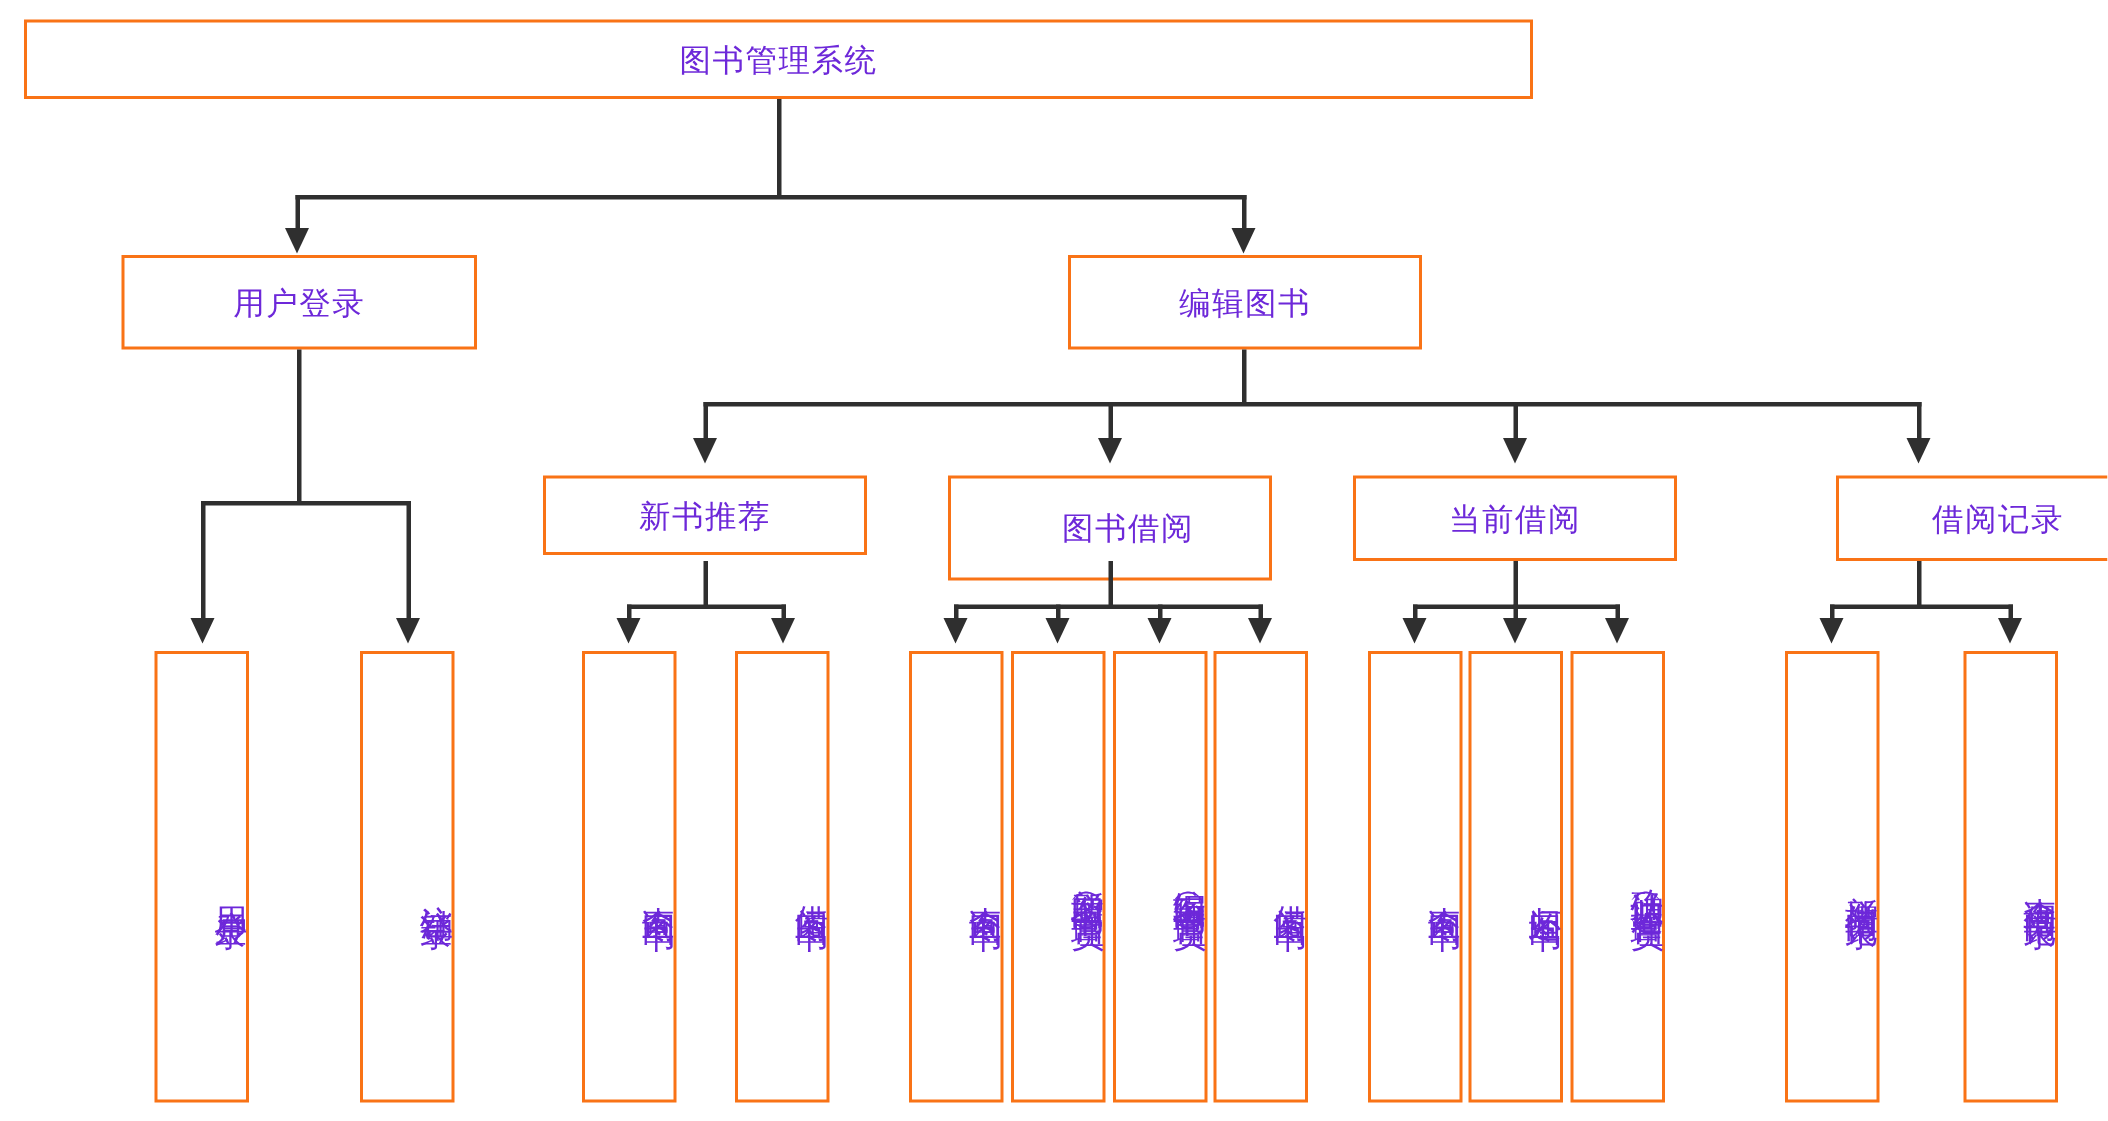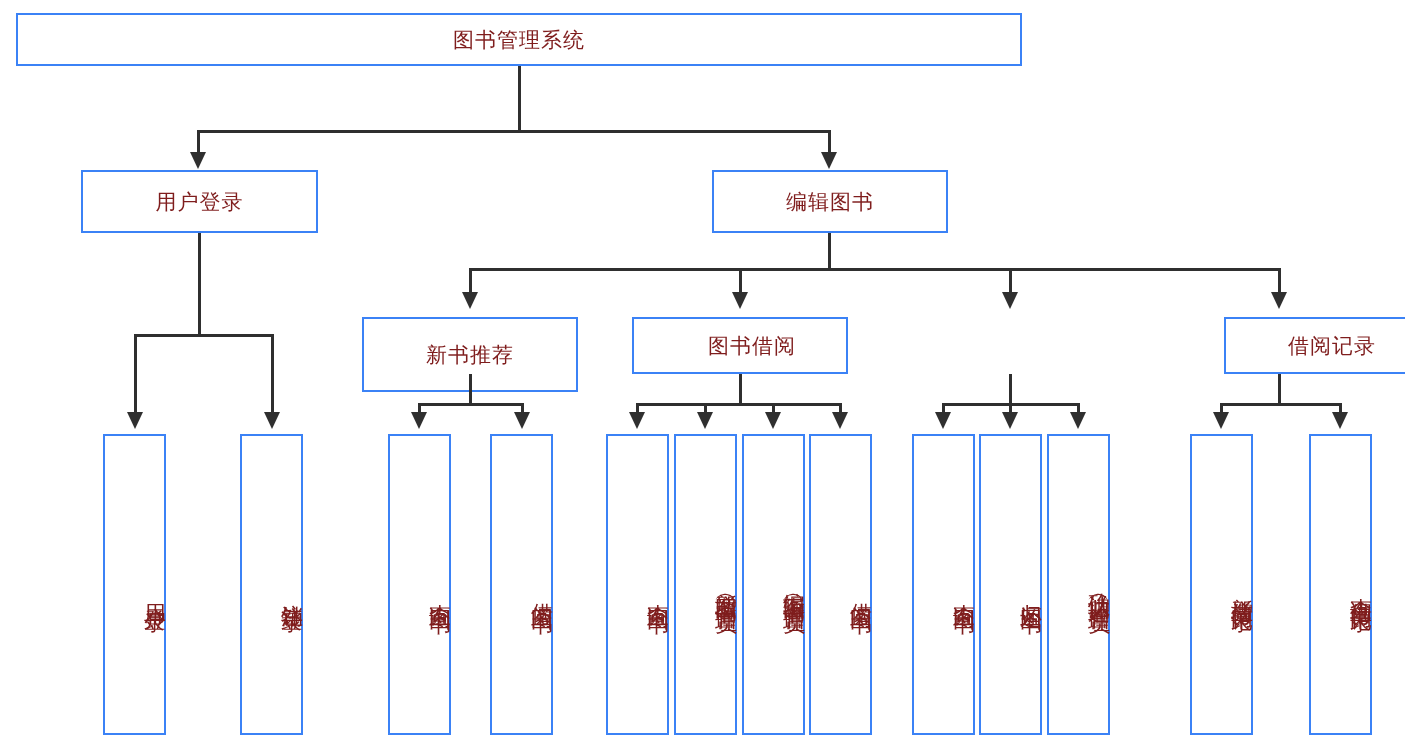--- a/index.html
+++ b/index.html
@@ -13,27 +13,26 @@
   #canvas {
     position: relative;
     width: 1405px;
     height: 747px;
     background: #ffffff;
     overflow: hidden;
   }
   .node {
     position: absolute;
     box-sizing: border-box;
-    border: 2px solid #3b82f6;
+    border: 2px solid #f97316;
     background: #ffffff;
     display: flex;
     align-items: center;
     justify-content: center;
-    color: #7f1d1d;
-    font-family: Liberation Mono, monospace;
+    color: #6d28d9;
   }
   .node.horiz {
     font-size: 21px;
     letter-spacing: 1px;
   }
   .node.vert {
     writing-mode: vertical-rl;
     text-orientation: upright;
     font-size: 22px;
     letter-spacing: 3px;
@@ -105,25 +104,28 @@
   <div class="edge h" style="left:469px; top:268px; width:812px; height:3px;"></div>
   <div class="edge v" style="left:469px; top:268px; width:3px; height:28px;"></div>
   <div class="arrow" style="left:462px; top:292px;"></div>
   <div class="edge v" style="left:739px; top:268px; width:3px; height:28px;"></div>
   <div class="arrow" style="left:732px; top:292px;"></div>
   <div class="edge v" style="left:1009px; top:268px; width:3px; height:28px;"></div>
   <div class="arrow" style="left:1002px; top:292px;"></div>
   <div class="edge v" style="left:1278px; top:268px; width:3px; height:28px;"></div>
   <div class="arrow" style="left:1271px; top:292px;"></div>
 
-  <div class="node horiz" style="left:362px; top:317px; width:216px; height:75px;align-items:center;">
+  <div class="node horiz" style="left:362px; top:317px; width:216px; height:53px;align-items:center;">
     <span>新书推荐</span>
   </div>
-  <div class="node horiz" style="left:632px; top:317px; width:216px; height:57px;padding-left:24px;">
+  <div class="node horiz" style="left:632px; top:317px; width:216px; height:70px;padding-left:24px;">
     <span>图书借阅</span>
+  </div>
+  <div class="node horiz" style="left:902px; top:317px; width:216px; height:57px;">
+    <span>当前借阅</span>
   </div>
   <div class="node horiz" style="left:1224px; top:317px; width:216px; height:57px;">
     <span>借阅记录</span>
   </div>
 
   <div class="edge v" style="left:469px; top:374px; width:3px; height:31px;"></div>
   <div class="edge h" style="left:418px; top:403px; width:106px; height:3px;"></div>
   <div class="edge v" style="left:418px; top:403px; width:3px; height:13px;"></div>
   <div class="arrow" style="left:411px; top:412px;"></div>
   <div class="edge v" style="left:521px; top:403px; width:3px; height:13px;"></div>

